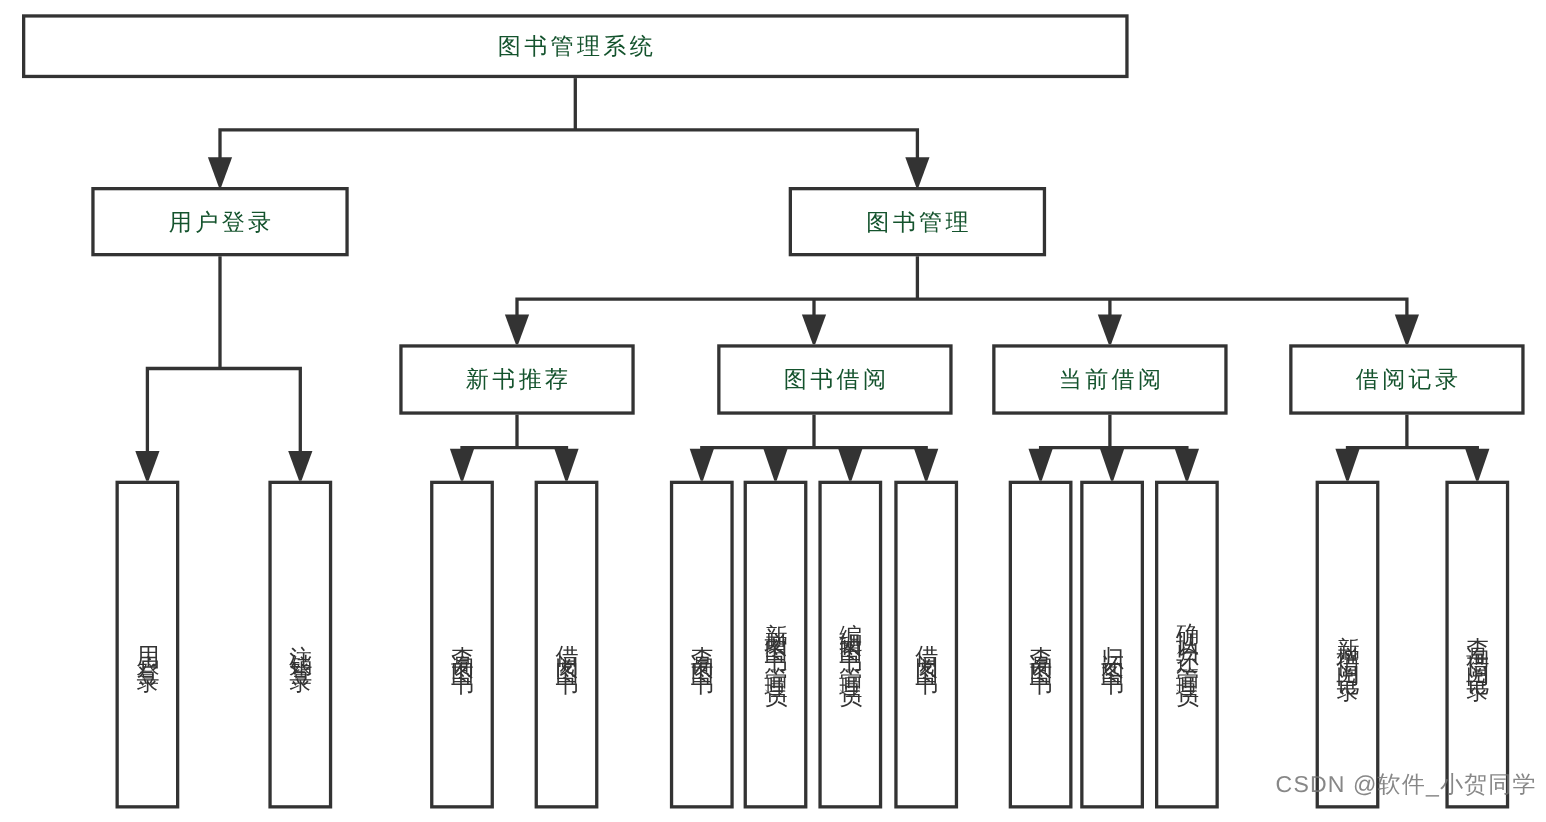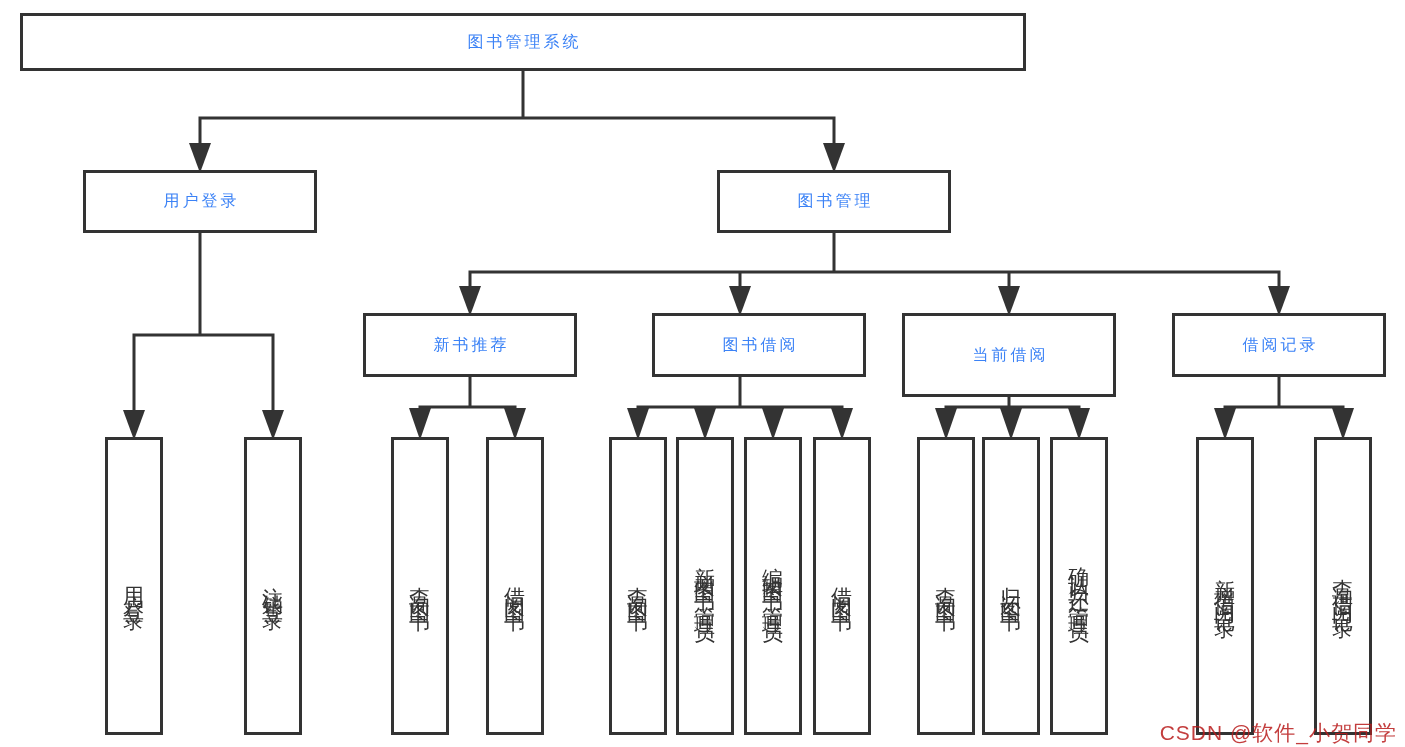--- a/index.html
+++ b/index.html
@@ -17,22 +17,22 @@
     width: 1405px; height: 747px;
   }
   .box {
     position: absolute;
     box-sizing: border-box;
     border: 3px solid #333333;
     background: #ffffff;
     display: flex;
     align-items: center;
     justify-content: center;
-    color: #3b82f6;
-    font-size: 16px;
+    color: #14532d;
+    font-size: 21px;
     letter-spacing: 3px;
     text-indent: 3px; 
     white-space: nowrap;
   }
   .vbox {
     position: absolute;
     box-sizing: border-box;
     border: 3px solid #333333;
     background: #ffffff;
     display: flex;
@@ -47,23 +47,23 @@
   .vbox .vtext {
     writing-mode: vertical-rl;
     text-orientation: mixed;
     letter-spacing: 8px;
     line-height: 1;
     max-height: 286px;
   }
   #watermark {
     position: absolute;
     right: 8px;
-    bottom: 0;
+    bottom: 20px;
     font-size: 21px;
-    color: #b91c1c;
+    color: #737373;
     opacity: 0.85;
     letter-spacing: 1px;
     z-index: 20;
     white-space: nowrap;
   }
 </style>
 </head>
 <body>
 
 <div id="canvas">
@@ -118,21 +118,21 @@
     </g>
   </svg>
 
   <div class="box" style="left:20px; top:13px; width:1006px; height:58px;">图书管理系统</div>
 
   <div class="box" style="left:83px; top:170px; width:234px; height:63px;">用户登录</div>
   <div class="box" style="left:363px; top:313px; width:214px; height:64px;">新书推荐</div>
 
   <div class="box" style="left:717px; top:170px; width:234px; height:63px;">图书管理</div>
   <div class="box" style="left:633px; top:313px; width:214px; height:64px;margin-left:19px;">图书借阅</div>
-  <div class="box" style="left:902px; top:313px; width:214px; height:84px;">当前借阅</div>
+  <div class="box" style="left:902px; top:313px; width:214px; height:64px;">当前借阅</div>
   <div class="box" style="left:1172px; top:313px; width:214px; height:64px;">借阅记录</div>
 
   <div class="vbox" style="left:105px;">
     <span class="vtext">用户登录</span>
   </div>
   <div class="vbox" style="left:244px;">
     <span class="vtext">注销登录</span>
   </div>
 
   <div class="vbox" style="left:391px;">

